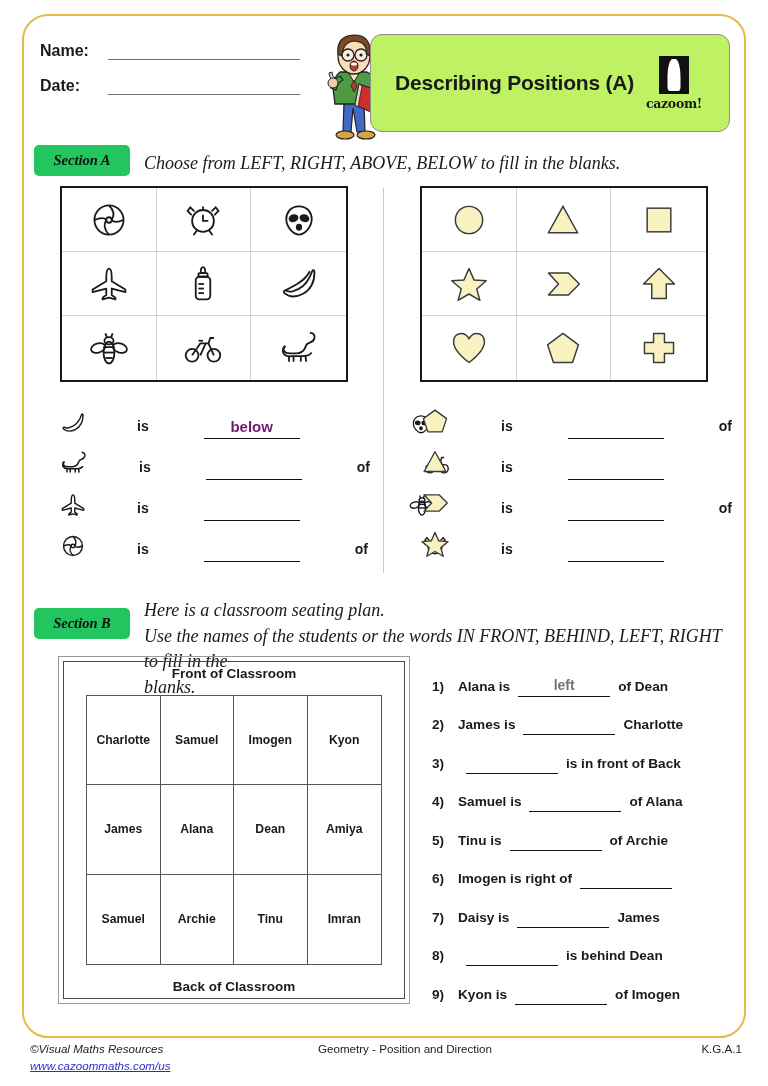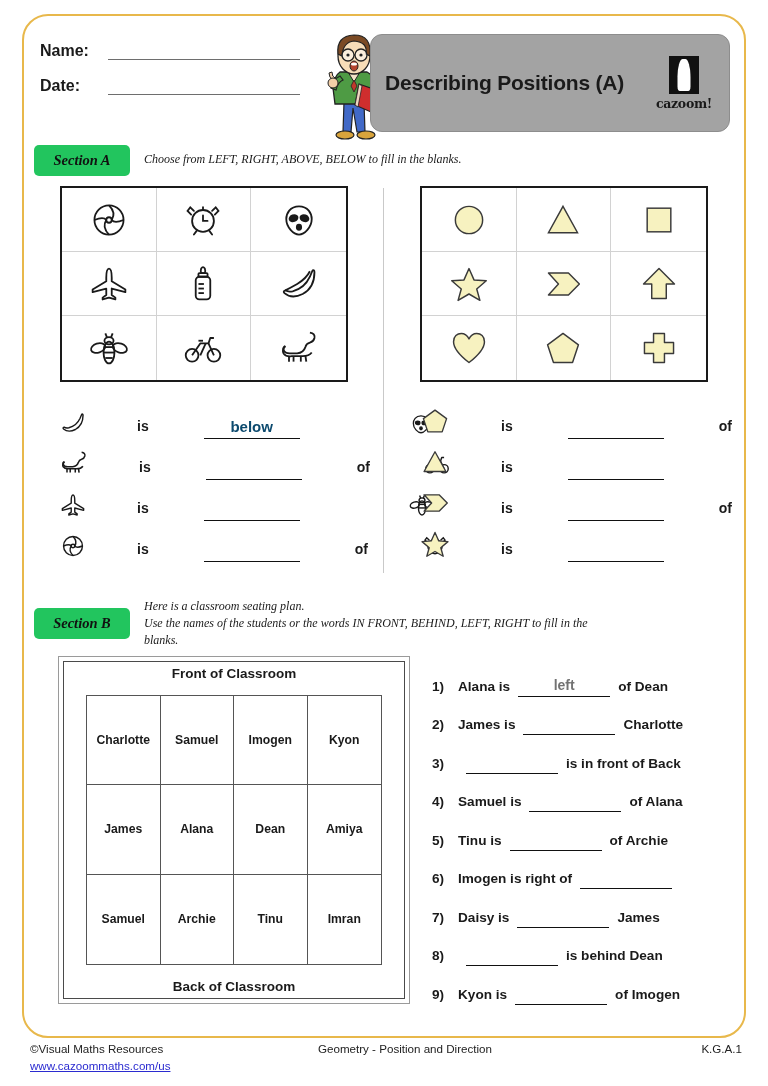--- a/index.html
+++ b/index.html
@@ -25,24 +25,24 @@
   .namedate { position: absolute; left: 0; top: 8px; width: 260px; }
   .nd-row { display: flex; align-items: flex-end; margin-bottom: 17px; }
   .nd-label { font-size: 16px; font-weight: bold; width: 62px; }
   .nd-rule { flex: 1; border-bottom: 1.6px solid #6e6e6e; height: 14px; margin-left: 6px; }
 
   .teacher { position: absolute; left: 262px; top: -6px; width: 100px; height: 120px; }
 
   .title-box {
     position: absolute; left: 330px; top: 0px;
     width: 360px; height: 98px;
-    background: #a3a3a3;
+    background: #bef264;
     border: 1.6px solid #8d8d8d;
     border-radius: 12px;
-    display: flex; align-items: center; padding: 0 14px;
+    display: flex; align-items: center; padding: 0 24px;
   }
   .title-text { font-size: 21px; font-weight: bold; line-height: 1.25; flex: 1; letter-spacing: -0.2px; }
   .logo { width: 62px; text-align: center; }
   .logo-mark { width: 30px; height: 38px; background: #111; margin: 0 auto; position: relative; }
   .logo-mark::after {
     content: ""; position: absolute; left: 50%; top: 3px;
     transform: translateX(-50%);
     width: 13px; height: 32px; background: #fff;
     border-radius: 40% 40% 18% 18% / 55% 55% 14% 14%;
   }
@@ -51,21 +51,21 @@
   
   .sec-bar { position: absolute; left: 34px; width: 700px; display: flex; align-items: flex-start; }
   .sec-badge {
     background: #22c55e; color: #111;
     font-family: "Liberation Serif", serif; font-weight: bold; font-style: italic;
     font-size: 14.5px;
     padding: 7px 0; width: 96px; text-align: center;
     border-radius: 5px; flex: none;
   }
   .sec-instr {
-    font-family: "Liberation Serif", serif; font-style: italic; font-size: 12px;
+    font-family: "Liberation Serif", serif; font-style: italic; font-size: 18px;
     margin-left: 14px; line-height: 1.42; padding-top: 6px;
   }
 
   
   .secA-wrap { position: absolute; left: 34px; top: 186px; width: 700px; height: 390px; }
   .secA-divider { position: absolute; left: 349px; top: 2px; width: 1px; height: 385px; background: #c9c9c9; }
   .half { position: absolute; top: 0; width: 320px; }
   .half.left  { left: 26px; }
   .half.right { left: 386px; }
 
@@ -75,21 +75,21 @@
   .cell:nth-child(3n) { border-right: none; }
   .cell:nth-child(n+7) { border-bottom: none; }
 
   
   .ansrows { margin-top: 16px; width: 300px; }
   .ansrow { display: flex; align-items: flex-end; height: 41px; gap: 48px; }
   .ans-ico { width: 44px; display: flex; justify-content: center; align-items: flex-end; padding-bottom: 3px; }
   .ans-is { font-size: 14px; font-weight: bold; padding: 0 7px 5px 3px; }
   .ans-line {
     flex: 1; border-bottom: 1.6px solid #111; height: 22px;
-    text-align: center; color: #0c4a6e; font-size: 15px; font-weight: bold;
+    text-align: center; color: #701a75; font-size: 15px; font-weight: bold;
     line-height: 20px; min-width: 96px;
   }
   .ans-of { font-size: 14px; font-weight: bold; padding: 0 6px 5px 7px; width: 26px; }
   .ans-of.blank { color: transparent; }
 
   
   .secB-wrap { position: absolute; left: 34px; top: 648px; width: 700px; height: 368px; }
   .seatplan {
     position: absolute; left: 24px; top: 8px;
     width: 352px; height: 348px;
@@ -111,21 +111,21 @@
   .q-seg { padding: 0 0 3px 0; white-space: nowrap; text-align: center; }
   .q-pre { padding-right: 8px; }
   .q-post { padding-left: 8px; }
   .q-line {
     border-bottom: 1.6px solid #111; height: 20px; width: 92px; flex: none;
     text-align: center; color: #737373; font-size: 14px; line-height: 17px;
   }
 
   
   .footer { position: absolute; left: 30px; top: 1040px; width: 712px; font-size: 11.6px; color: #222; }
-  .f-left { position: absolute; left: 0; top: 0; line-height: 1.5; }
+  .f-left { position: absolute; left: 0; top: 0; line-height: 1.5; font-style: italic; }
   .f-link { color: #2b2bd0; text-decoration: underline; }
   .f-mid { position: absolute; left: 288px; top: 2px; }
   .f-right { position: absolute; right: 0; top: 2px; }
 
   svg { display: block; }
 </style>
 </head>
 <body>
 
 <div class="page-border"></div>

